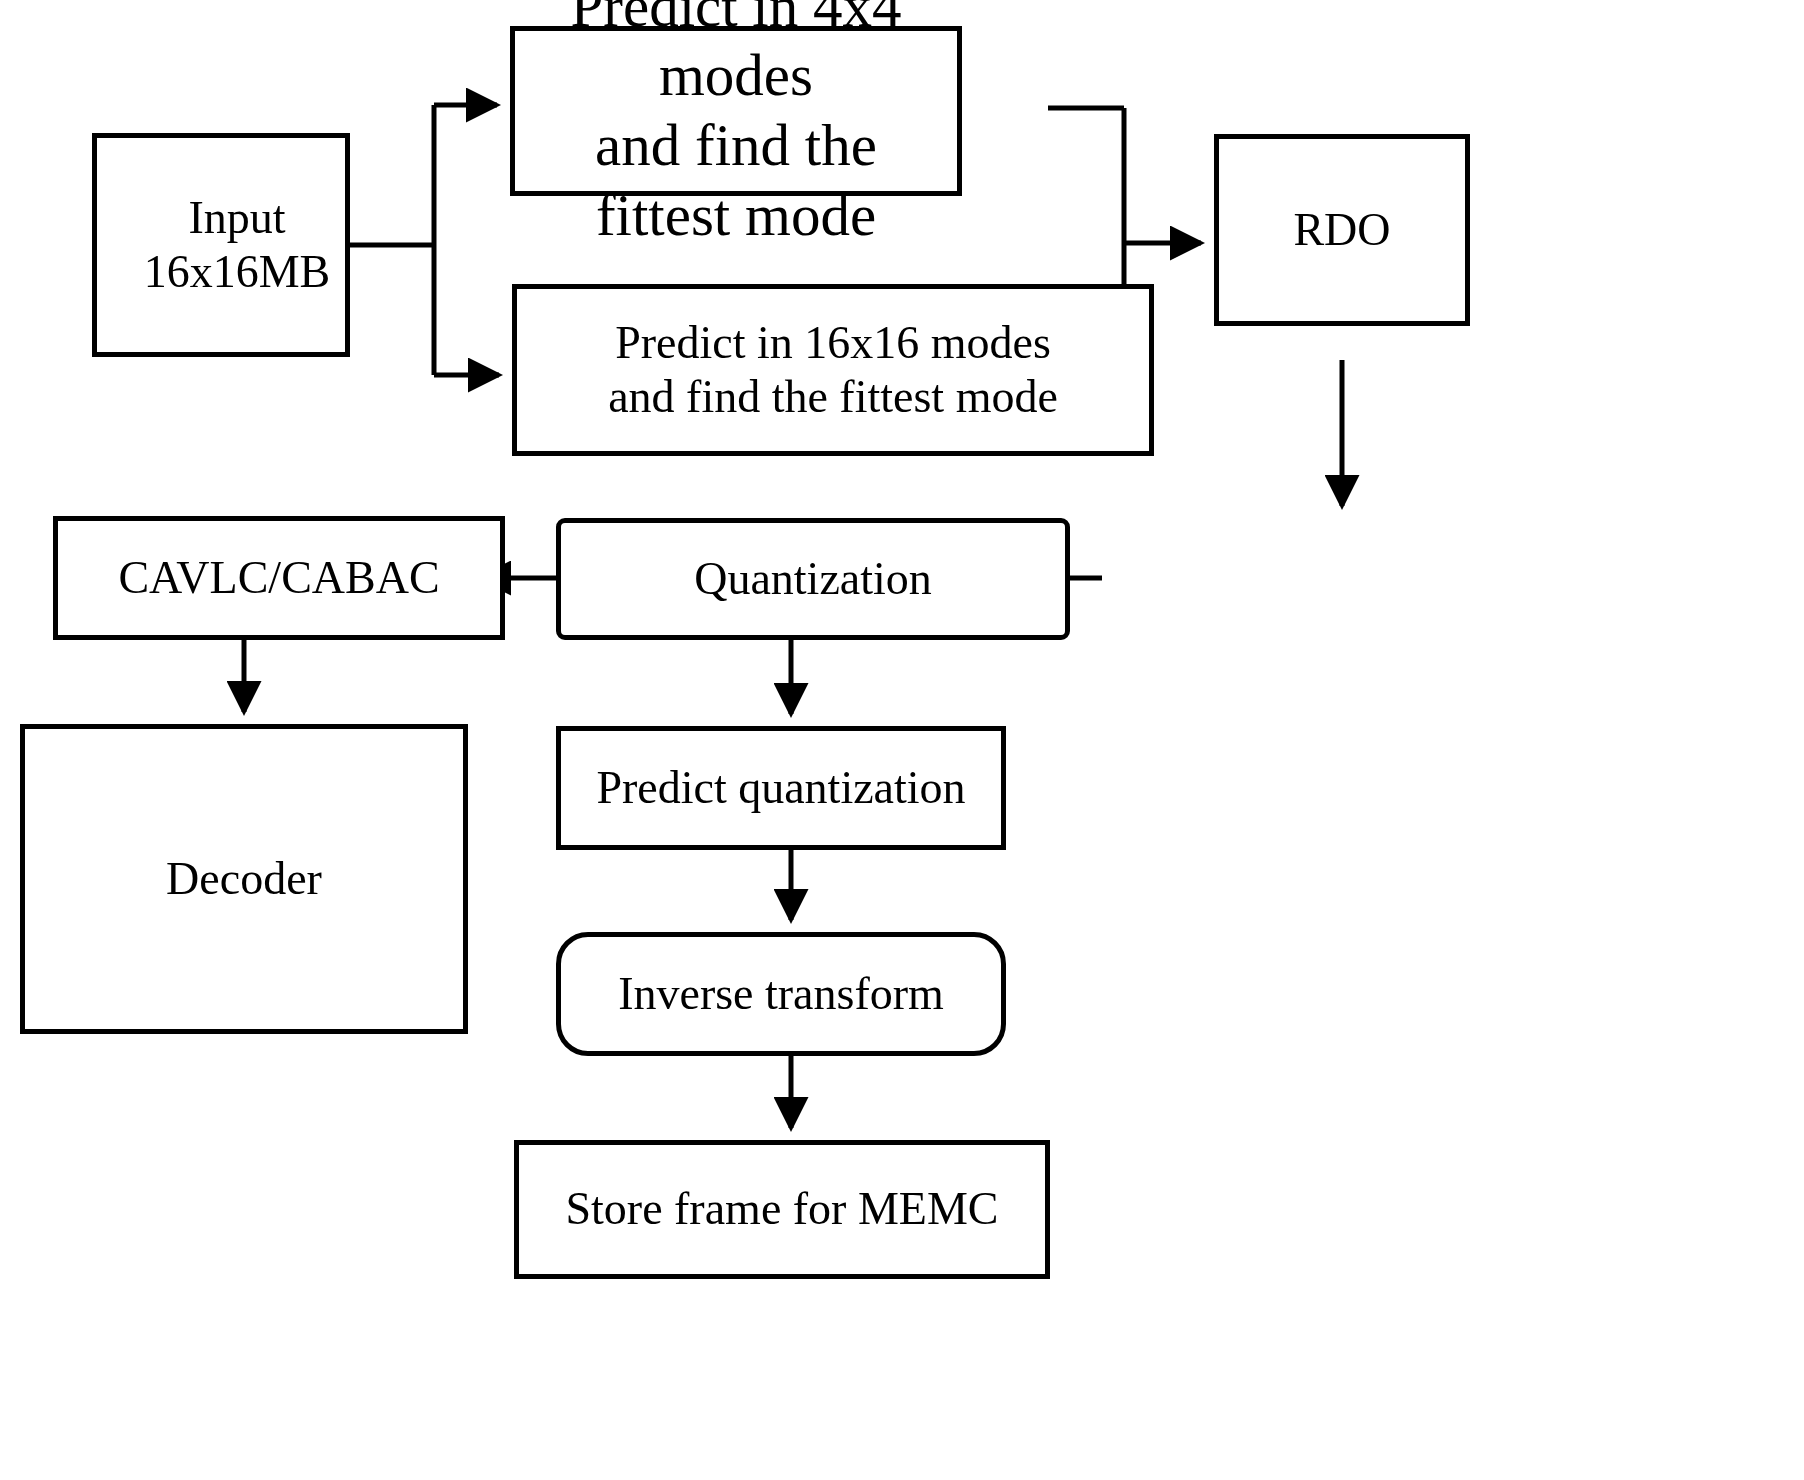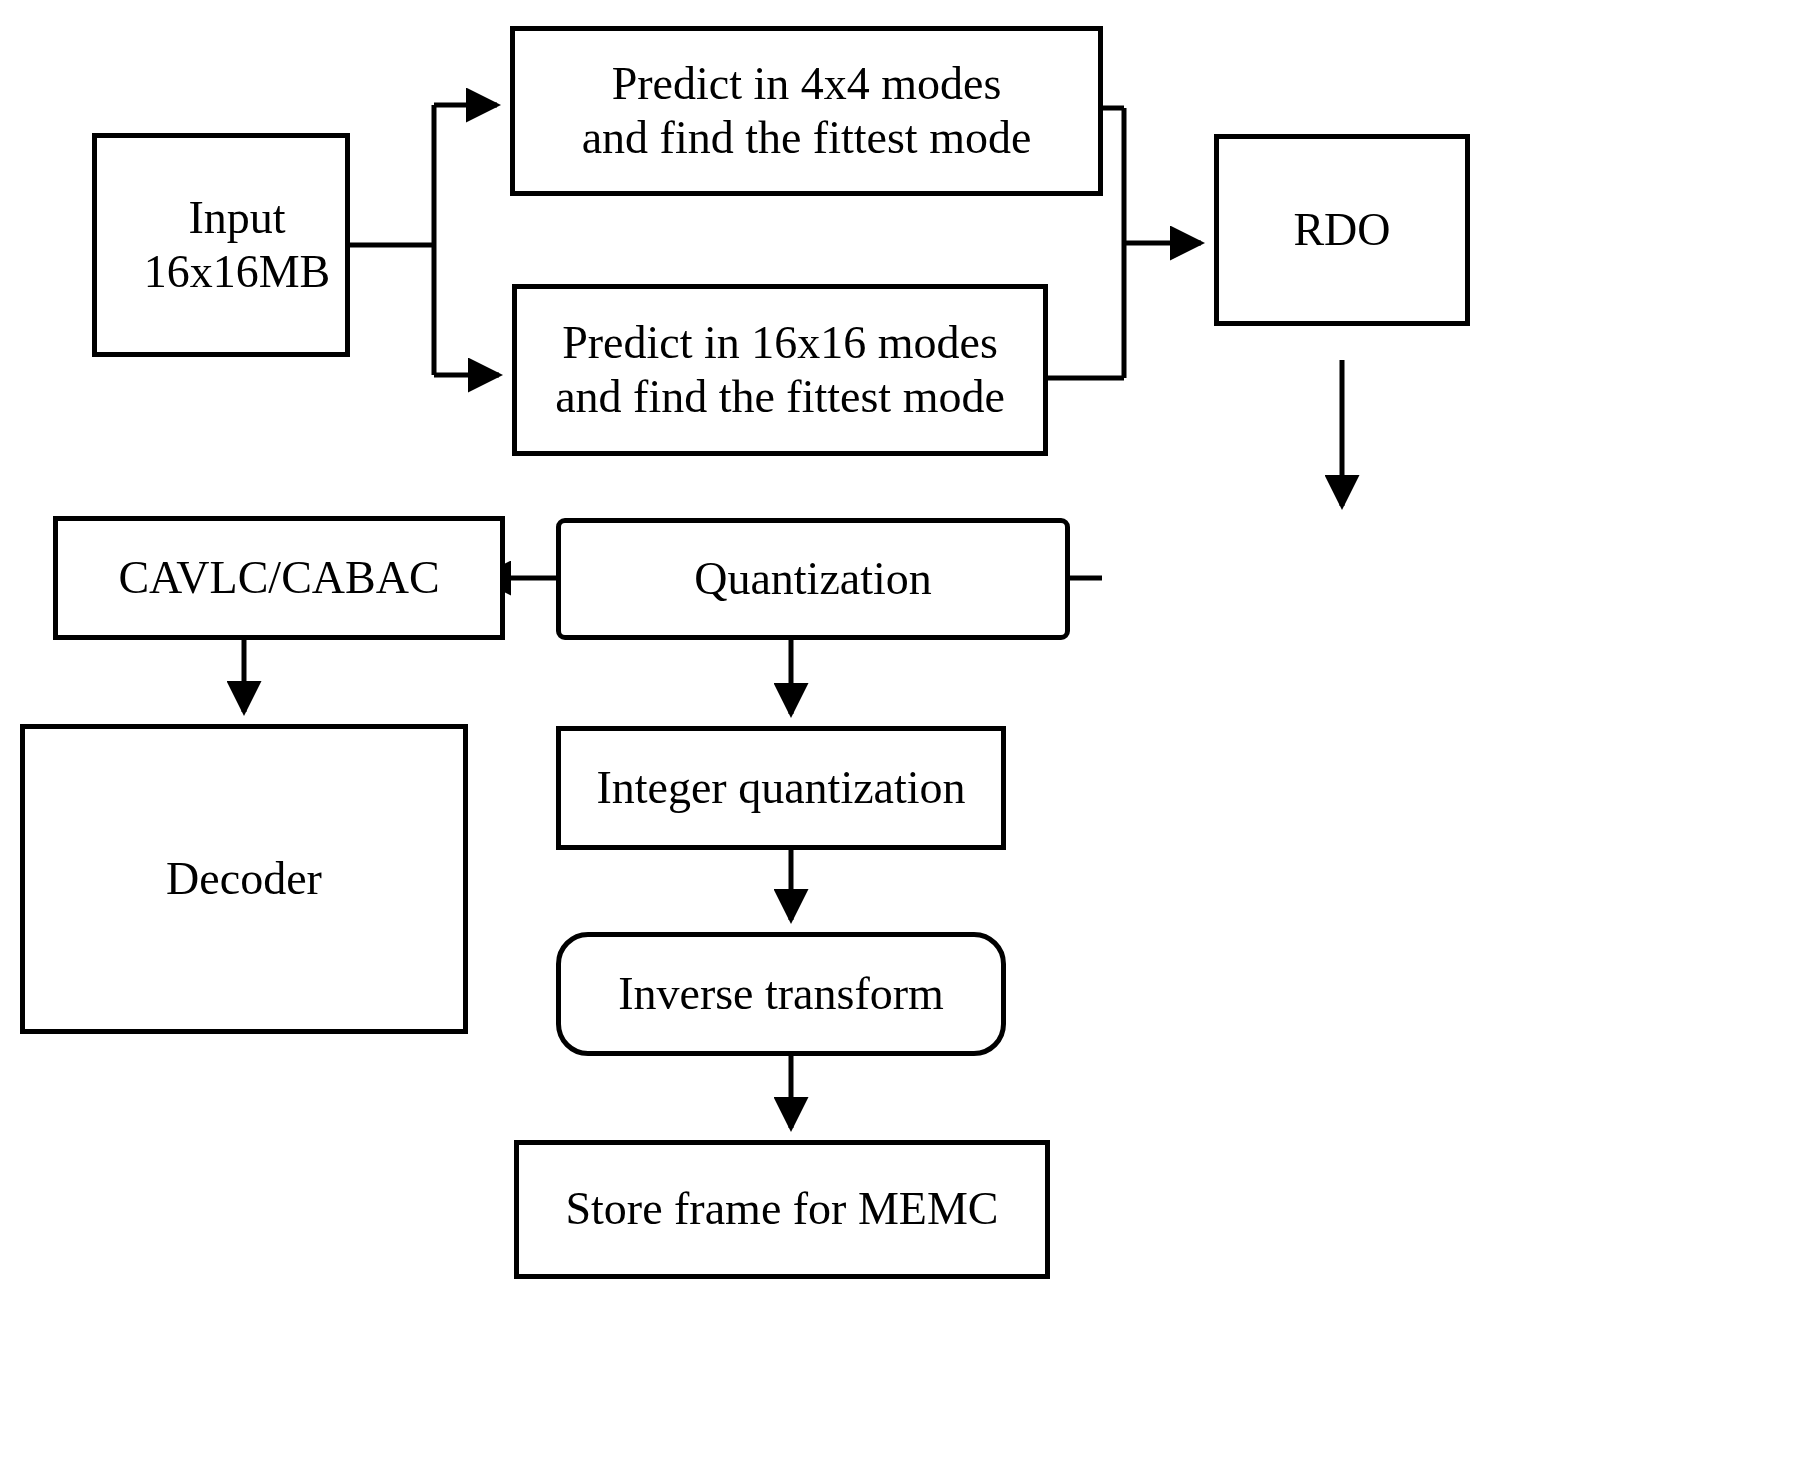--- a/index.html
+++ b/index.html
@@ -40,22 +40,22 @@
     z-index: 2;
   }
   .node-label {
     display: block;
     white-space: pre-line;
     padding: 0 6px;
   }
 
   
   #node-input            { left: 92px;   top: 133px;  width: 258px;  height: 224px;  font-size: 46px; padding-left: 32px; }
-  #node-predict-4x4      { left: 510px;  top: 26px;   width: 593px;  height: 170px;  font-size: 46px; }
-  #node-predict-16x16    { left: 512px;  top: 284px;  width: 536px;  height: 172px;  font-size: 46px; }
+  #node-predict-4x4      { left: 510px;  top: 26px;   width: 452px;  height: 170px;  font-size: 59px; }
+  #node-predict-16x16    { left: 512px;  top: 284px;  width: 642px;  height: 172px;  font-size: 46px; }
   #node-rdo              { left: 1214px; top: 134px;  width: 256px;  height: 192px;  font-size: 46px; }
   #node-integer          { left: 1102px; top: 518px;  width: 700px;  height: 122px;  font-size: 46px; }
   #node-quantization     { left: 556px;  top: 518px;  width: 514px;  height: 122px;  font-size: 46px; border-radius: 9px; }
   #node-cavlc            { left: 20px;   top: 516px;  width: 452px;  height: 124px;  font-size: 46px; margin-left: 33px; }
   #node-decoder          { left: 20px;   top: 724px;  width: 448px;  height: 310px;  font-size: 46px; }
   #node-inv-quant        { left: 556px;  top: 726px;  width: 450px;  height: 124px;  font-size: 46px; }
   #node-inv-transform    { left: 556px;  top: 932px;  width: 450px;  height: 124px;  font-size: 46px; border-radius: 32px; }
   #node-store-frame      { left: 514px;  top: 1140px; width: 536px;  height: 139px;  font-size: 46px; }
 </style>
 </head>
@@ -129,21 +129,21 @@
 
   <div class="node" id="node-cavlc">
     <span class="node-label">CAVLC/CABAC</span>
   </div>
 
   <div class="node" id="node-decoder">
     <span class="node-label">Decoder</span>
   </div>
 
   <div class="node" id="node-inv-quant">
-    <span class="node-label">Integer quantization</span>
+    <span class="node-label">Predict quantization</span>
   </div>
 
   <div class="node" id="node-inv-transform">
     <span class="node-label">Inverse transform</span>
   </div>
 
   <div class="node" id="node-store-frame">
     <span class="node-label">Store frame for MEMC</span>
   </div>
 

